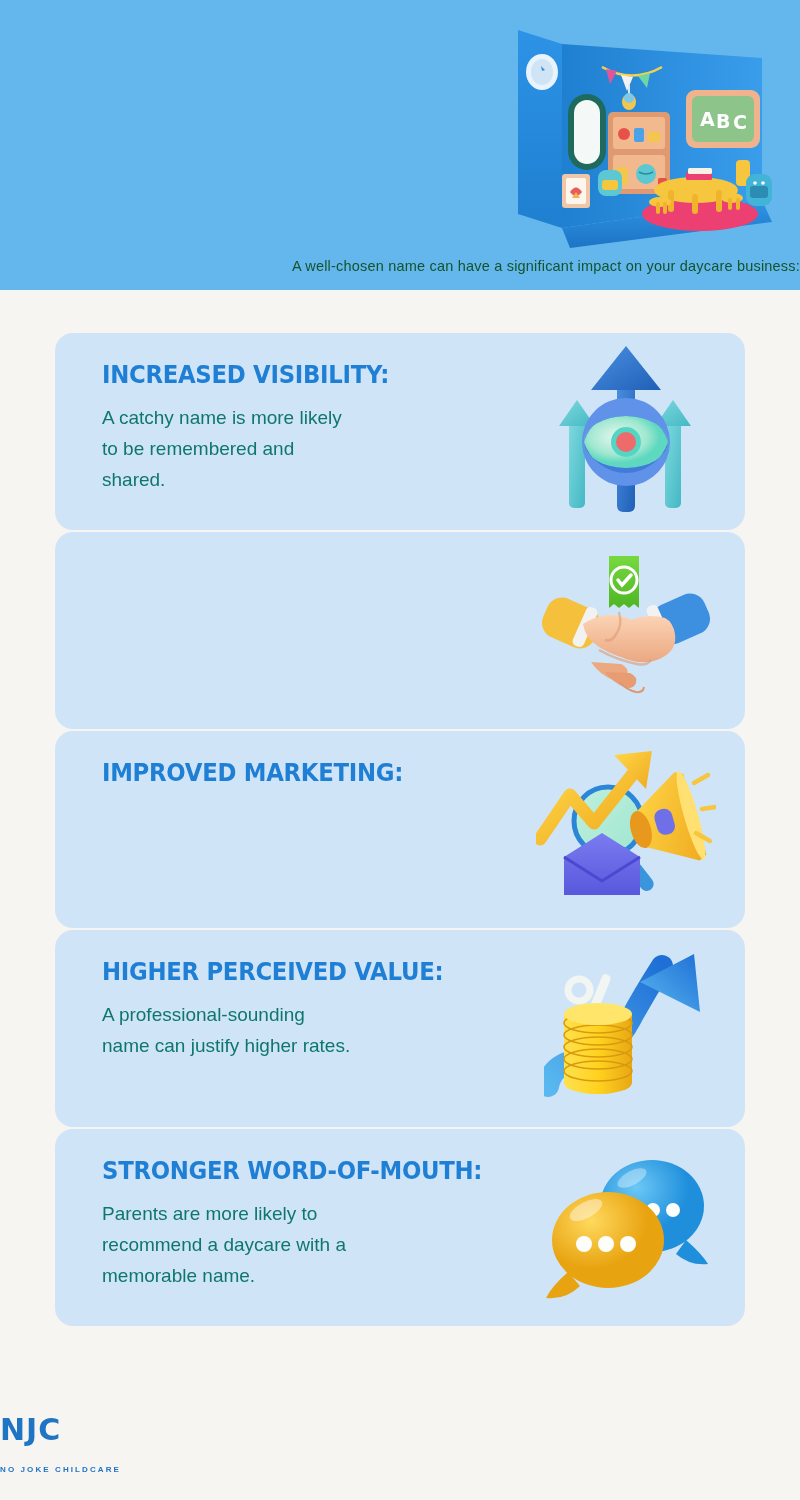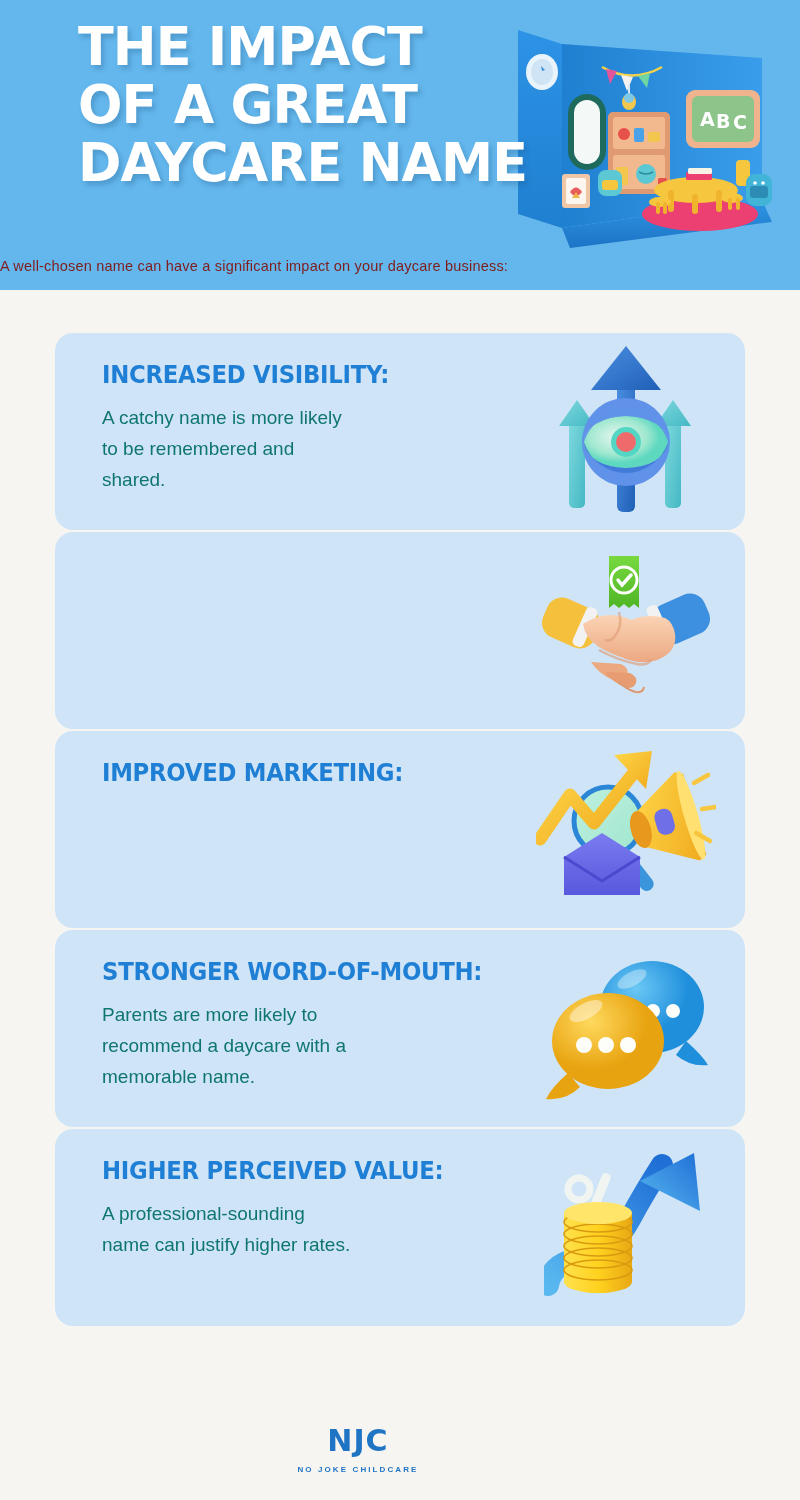--- a/index.html
+++ b/index.html
@@ -39,22 +39,22 @@
     text-shadow: 3px 4px 5px rgba(30,90,140,0.30);
     white-space: nowrap;
     transform: scaleX(0.97);
     transform-origin: left center;
   }
 
   .header-sub {
     position: absolute;
     left: 0; right: 0;
     top: 258px;
-    text-align: left;
-    color: #7f1d1d;
+    text-align: right;
+    color: #14532d;
     font-size: 14.5px;
     letter-spacing: 0.2px;
     z-index: 6;
   }
 
   
   .illo {
     position: absolute;
     right: 20px;
     top: 22px;
@@ -113,35 +113,34 @@
     justify-content: center;
   }
   .card-icon svg { display: block; }
 
   
   .footer {
     position: absolute;
     bottom: 26px;
     left: 0;
     width: 716px;
-    text-align: center;
   }
   .logo-mark {
     color: #1f74c4;
     font-family: "DejaVu Sans", sans-serif;
     font-weight: bold;
     font-size: 30px;
     letter-spacing: 1px;
     line-height: 30px;
   }
   .logo-sub {
     color: #1f74c4;
     font-size: 8px;
     letter-spacing: 2.1px;
-    margin-top: 9px;
+    margin-top: 20px;
     font-weight: bold;
   }
 </style>
 </head>
 <body>
 
 <div class="header">
 
   <div class="illo">
     <svg width="280" height="230" viewBox="0 0 280 230" xmlns="http://www.w3.org/2000/svg">
@@ -246,25 +245,20 @@
         <rect x="98" y="148" width="24" height="26" rx="8" fill="#5bc8d4"></rect>
         <rect x="102" y="158" width="16" height="10" rx="3" fill="#f7c63f"></rect>
         <rect x="246" y="152" width="26" height="32" rx="9" fill="#41b4d8"></rect>
         <rect x="250" y="164" width="18" height="12" rx="3" fill="#2d8cb4"></rect>
         <circle cx="255" cy="161" r="1.8" fill="#ffffff"></circle>
         <circle cx="263" cy="161" r="1.8" fill="#ffffff"></circle>
       </g>
     </svg>
   </div>
 
-  <div class="header-title">
-    <div class="line">THE IMPACT</div>
-    <div class="line">OF A GREAT</div>
-    <div class="line">DAYCARE NAME</div>
-  </div>
 
   <div class="header-sub">A well-chosen name can have a significant impact on your daycare business:</div>
 </div>
 
 <div class="cards">
 
   <div class="card">
     <div class="card-text">
       <div class="card-title">INCREASED VISIBILITY:</div>
       <div class="card-body">A catchy name is more likely
@@ -386,20 +380,65 @@
           <path d="M104 58 L152 30 L160 34 L160 118 L152 122 L104 94 Z" fill="url(#yellowG)"></path>
           <ellipse cx="104" cy="76" rx="10" ry="19" fill="#e8981c"></ellipse>
           <rect x="120" y="62" width="18" height="26" rx="8" fill="#6f6fe8"></rect>
           <ellipse cx="156" cy="76" rx="7" ry="46" fill="#ffe070"></ellipse>
         </g>
 
         <g stroke="#f7c63f" stroke-width="4.5" stroke-linecap="round">
           <path d="M158 36 L172 28"></path>
           <path d="M166 62 L180 60"></path>
           <path d="M160 86 L174 94"></path>
+        </g>
+      </svg>
+    </div>
+  </div>
+
+  <div class="card">
+    <div class="card-text">
+      <div class="card-title">HIGHER PERCEIVED VALUE:</div>
+      <div class="card-body">A professional-sounding
+name can justify higher rates.</div>
+    </div>
+    <div class="card-icon">
+      <svg width="165" height="165" viewBox="0 0 165 165" xmlns="http://www.w3.org/2000/svg">
+        <defs>
+          <linearGradient id="arrBlue" x1="0" y1="1" x2="1" y2="0">
+            <stop offset="0%" stop-color="#59b8ef"></stop>
+              <stop offset="100%" stop-color="#1f6fd6"></stop>
+          </linearGradient>
+          <linearGradient id="coinG" x1="0" y1="0" x2="1" y2="0">
+            <stop offset="0%" stop-color="#ffe14d"></stop>
+              <stop offset="50%" stop-color="#ffd21f"></stop>
+              <stop offset="100%" stop-color="#e8a814"></stop>
+          </linearGradient>
+        </defs>
+
+        <path d="M4 140 q4 -22 30 -26 q34 -6 52 -40 q14 -26 32 -54" stroke="url(#arrBlue)" stroke-width="22" fill="none" stroke-linecap="round"></path>
+        <path d="M96 36 L150 8 L156 66 Z" fill="url(#arrBlue)"></path>
+
+        <g fill="#f3f6f2" opacity="0.97">
+          <circle cx="35" cy="44" r="11" fill="none" stroke="#f3f6f2" stroke-width="7"></circle>
+          <circle cx="68" cy="76" r="11" fill="none" stroke="#f3f6f2" stroke-width="7"></circle>
+          <rect x="46" y="26" width="9" height="70" rx="4" transform="rotate(22 50 61)"></rect>
+        </g>
+
+        <g>
+          <ellipse cx="54" cy="137" rx="34" ry="11" fill="url(#coinG)"></ellipse>
+          <rect x="20" y="68" width="68" height="69" fill="url(#coinG)"></rect>
+          <g stroke="#d99a0f" stroke-width="1.6" fill="none">
+            <ellipse cx="54" cy="125" rx="34" ry="10"></ellipse>
+            <ellipse cx="54" cy="113" rx="34" ry="10"></ellipse>
+            <ellipse cx="54" cy="101" rx="34" ry="10"></ellipse>
+            <ellipse cx="54" cy="89" rx="34" ry="10"></ellipse>
+            <ellipse cx="54" cy="77" rx="34" ry="10"></ellipse>
+          </g>
+          <ellipse cx="54" cy="68" rx="34" ry="11" fill="#ffe66b"></ellipse>
         </g>
       </svg>
     </div>
   </div>
 
   <div class="card">
     <div class="card-text">
       <div class="card-title">STRONGER WORD-OF-MOUTH:</div>
       <div class="card-body">Parents are more likely to
 recommend a daycare with a
@@ -431,63 +470,18 @@
           <ellipse cx="72" cy="92" rx="56" ry="48" fill="url(#bubYellow)"></ellipse>
           <path d="M32 124 q-16 14 -22 26 q20 2 34 -12z" fill="#e8a310"></path>
           <ellipse cx="50" cy="62" rx="18" ry="8" transform="rotate(-28 50 62)" fill="#ffffff" opacity="0.42"></ellipse>
           <circle cx="48" cy="96" r="8" fill="#fdfdfa"></circle>
           <circle cx="70" cy="96" r="8" fill="#fdfdfa"></circle>
           <circle cx="92" cy="96" r="8" fill="#fdfdfa"></circle>
         </g>
       </svg>
     </div>
   </div>
-
-  <div class="card">
-    <div class="card-text">
-      <div class="card-title">HIGHER PERCEIVED VALUE:</div>
-      <div class="card-body">A professional-sounding
-name can justify higher rates.</div>
-    </div>
-    <div class="card-icon">
-      <svg width="165" height="165" viewBox="0 0 165 165" xmlns="http://www.w3.org/2000/svg">
-        <defs>
-          <linearGradient id="arrBlue" x1="0" y1="1" x2="1" y2="0">
-            <stop offset="0%" stop-color="#59b8ef"></stop>
-              <stop offset="100%" stop-color="#1f6fd6"></stop>
-          </linearGradient>
-          <linearGradient id="coinG" x1="0" y1="0" x2="1" y2="0">
-            <stop offset="0%" stop-color="#ffe14d"></stop>
-              <stop offset="50%" stop-color="#ffd21f"></stop>
-              <stop offset="100%" stop-color="#e8a814"></stop>
-          </linearGradient>
-        </defs>
-
-        <path d="M4 140 q4 -22 30 -26 q34 -6 52 -40 q14 -26 32 -54" stroke="url(#arrBlue)" stroke-width="22" fill="none" stroke-linecap="round"></path>
-        <path d="M96 36 L150 8 L156 66 Z" fill="url(#arrBlue)"></path>
-
-        <g fill="#f3f6f2" opacity="0.97">
-          <circle cx="35" cy="44" r="11" fill="none" stroke="#f3f6f2" stroke-width="7"></circle>
-          <circle cx="68" cy="76" r="11" fill="none" stroke="#f3f6f2" stroke-width="7"></circle>
-          <rect x="46" y="26" width="9" height="70" rx="4" transform="rotate(22 50 61)"></rect>
-        </g>
-
-        <g>
-          <ellipse cx="54" cy="137" rx="34" ry="11" fill="url(#coinG)"></ellipse>
-          <rect x="20" y="68" width="68" height="69" fill="url(#coinG)"></rect>
-          <g stroke="#d99a0f" stroke-width="1.6" fill="none">
-            <ellipse cx="54" cy="125" rx="34" ry="10"></ellipse>
-            <ellipse cx="54" cy="113" rx="34" ry="10"></ellipse>
-            <ellipse cx="54" cy="101" rx="34" ry="10"></ellipse>
-            <ellipse cx="54" cy="89" rx="34" ry="10"></ellipse>
-            <ellipse cx="54" cy="77" rx="34" ry="10"></ellipse>
-          </g>
-          <ellipse cx="54" cy="68" rx="34" ry="11" fill="#ffe66b"></ellipse>
-        </g>
-      </svg>
-    </div>
-  </div>
 </div>
 
 <div class="footer">
   <div class="logo-mark">NJC</div>
   <div class="logo-sub">NO JOKE CHILDCARE</div>
 </div>
 
 </body></html>

